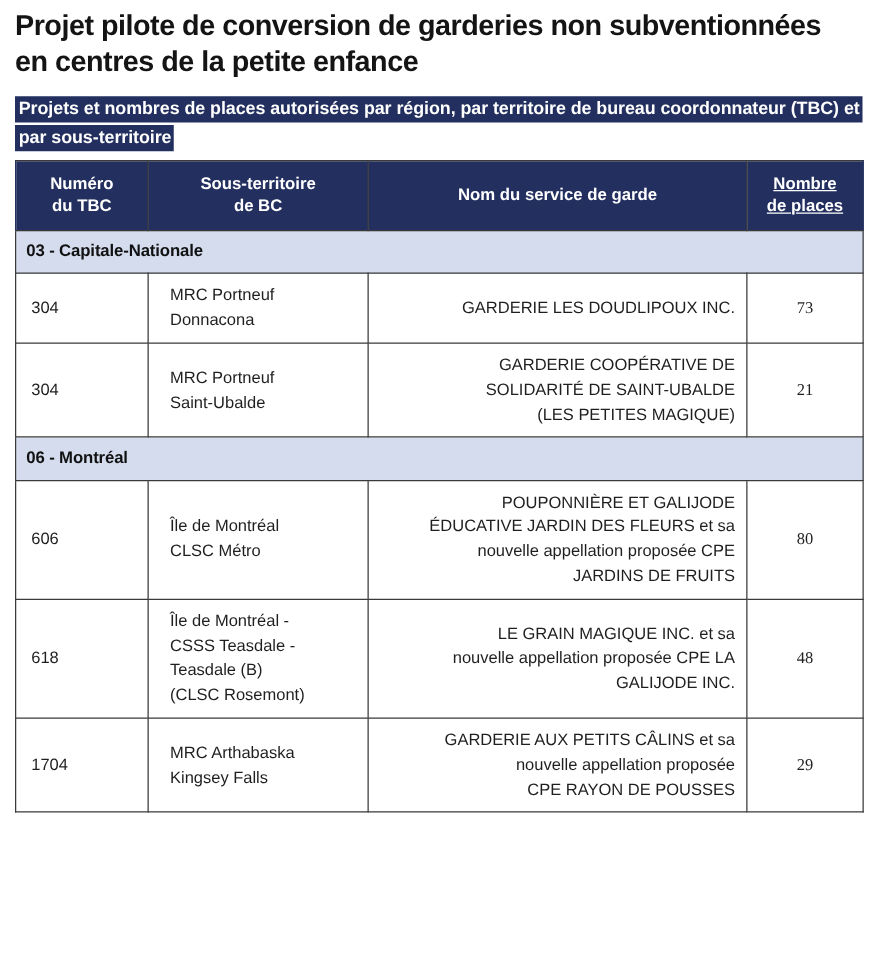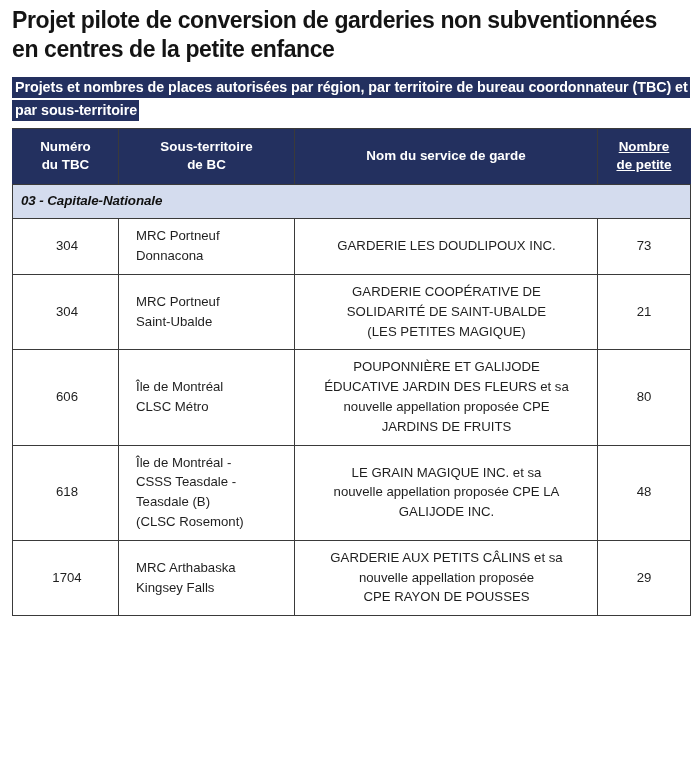--- a/index.html
+++ b/index.html
@@ -75,32 +75,31 @@
   thead th:first-child { border-left-color: #23305f; }
   thead th:last-child  { border-right-color: #23305f; text-decoration: underline; }
 
   tr.region-row td {
     background: #d4dcee;
     font-weight: bold;
     font-size: 13.4px;
     color: #111111;
     padding: 6px 0 7px 8px;
     letter-spacing: -0.1px;
-    font-style: italic;
   }
   tbody td {
     background: #ffffff;
     padding: 7px 9px 8px 9px;
     line-height: 1.5;
     color: #1f1f1f;
   }
-  td.c-num  { text-align: center;   padding-left: 12px; }
+  td.c-num  { text-align: left;   padding-left: 12px; }
   td.c-sub  { text-align: left;   padding-left: 17px; }
-  td.c-name { text-align: center;   padding-left: 10px; margin-top: 20px; }
-  td.c-places { text-align: center; }
+  td.c-name { text-align: right;   padding-left: 10px; margin-top: 20px; }
+  td.c-places { text-align: center; font-family: Liberation Serif, serif; }
 
   .col1 { width: 106px; }
   .col2 { width: 176px; }
   .col3 { width: 303px; }
   .col4 { width: 93px; }
 
   .hdr-line { display: block; }
   .cell-line { display: block; white-space: pre-wrap; }
 </style>
 </head>
@@ -129,21 +128,21 @@
         </th>
         <th>
           <span class="hdr-line">Sous-territoire</span>
           <span class="hdr-line">de BC</span>
         </th>
         <th>
           <span class="hdr-line">Nom du service de garde</span>
         </th>
         <th>
           <span class="hdr-line">Nombre</span>
-          <span class="hdr-line">de petite</span>
+          <span class="hdr-line">de places</span>
         </th>
       </tr>
     </thead>
     <tbody>
         <tr class="region-row">
           <td colspan="4">03 - Capitale-Nationale</td>
         </tr>
         <tr>
           <td class="c-num">
             <span class="cell-line">304</span>
@@ -169,20 +168,23 @@
           </td>
           <td class="c-name">
             <span class="cell-line">GARDERIE COOPÉRATIVE DE</span>
             <span class="cell-line">SOLIDARITÉ DE SAINT-UBALDE</span>
             <span class="cell-line">(LES PETITES MAGIQUE)</span>
           </td>
           <td class="c-places">
             <span class="cell-line">21</span>
           </td>
         </tr>
+        <tr class="region-row">
+          <td colspan="4">06 - Montréal</td>
+        </tr>
         <tr>
           <td class="c-num">
             <span class="cell-line">606</span>
           </td>
           <td class="c-sub">
             <span class="cell-line">Île de Montréal</span>
             <span class="cell-line">CLSC Métro</span>
           </td>
           <td class="c-name">
             <span class="cell-line">POUPONNIÈRE ET GALIJODE</span>

